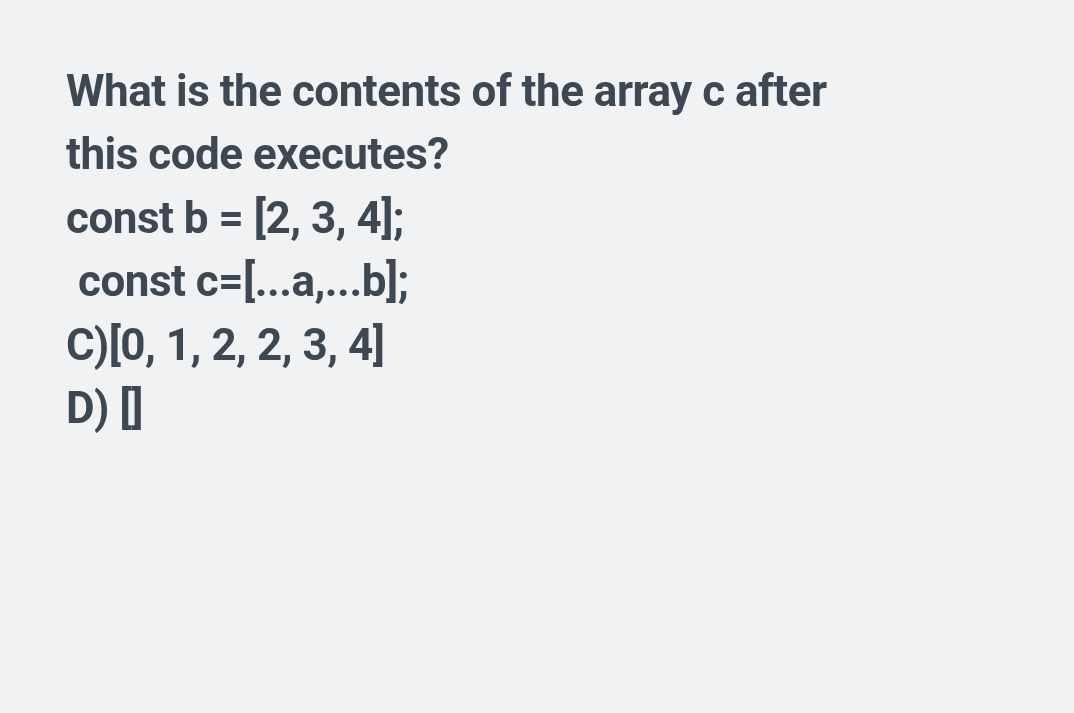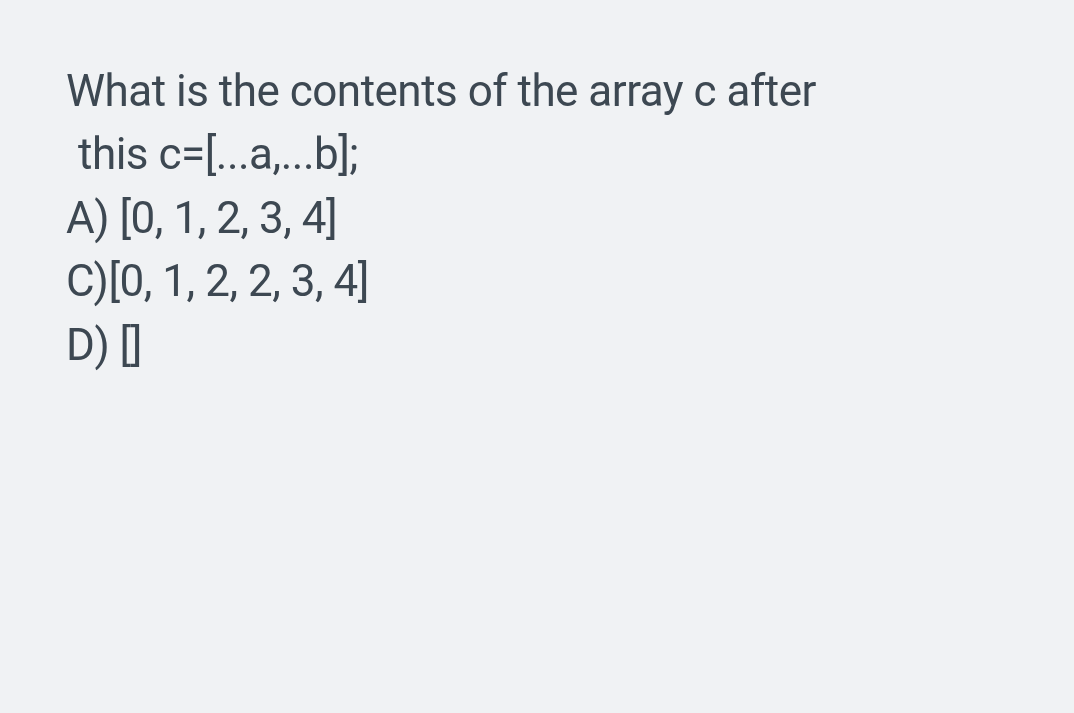--- a/index.html
+++ b/index.html
@@ -1,18 +1,19 @@
 <!DOCTYPE html>
 <html><head>
   <meta charset="utf-8">
   <style>
     * {
       margin: 4px;
       padding: 0;
       box-sizing: border-box;
+      font-weight: bold;
     }
     body {
       background-color: #f0f2f4;
       font-family: -apple-system, BlinkMacSystemFont, "Segoe UI", Roboto, "Helvetica Neue", Arial, sans-serif;
       width: 1074px;
       height: 713px;
       padding: 50px 50px 50px 50px;
       color: #3d4852;
     }
     .question-text {
@@ -26,17 +27,18 @@
     }
     .indented {
       padding-left: 12px;
     }
   </style>
 </head>
 <body>
 
 <div class="question-text">
   <span class="line">What is the contents of the array c after</span>
-  <span class="line indented"> this c=[...a,...b];</span>
-  <span class="line">A) [0, 1, 2, 3, 4]</span>
+  <span class="line">this code executes?</span>
+  <span class="line">const b = [2, 3, 4];</span>
+  <span class="line indented"> const c=[...a,...b];</span>
   <span class="line">C)[0, 1, 2, 2, 3, 4]</span>
   <span class="line">D) []</span>
 </div>
 
 </body></html>

